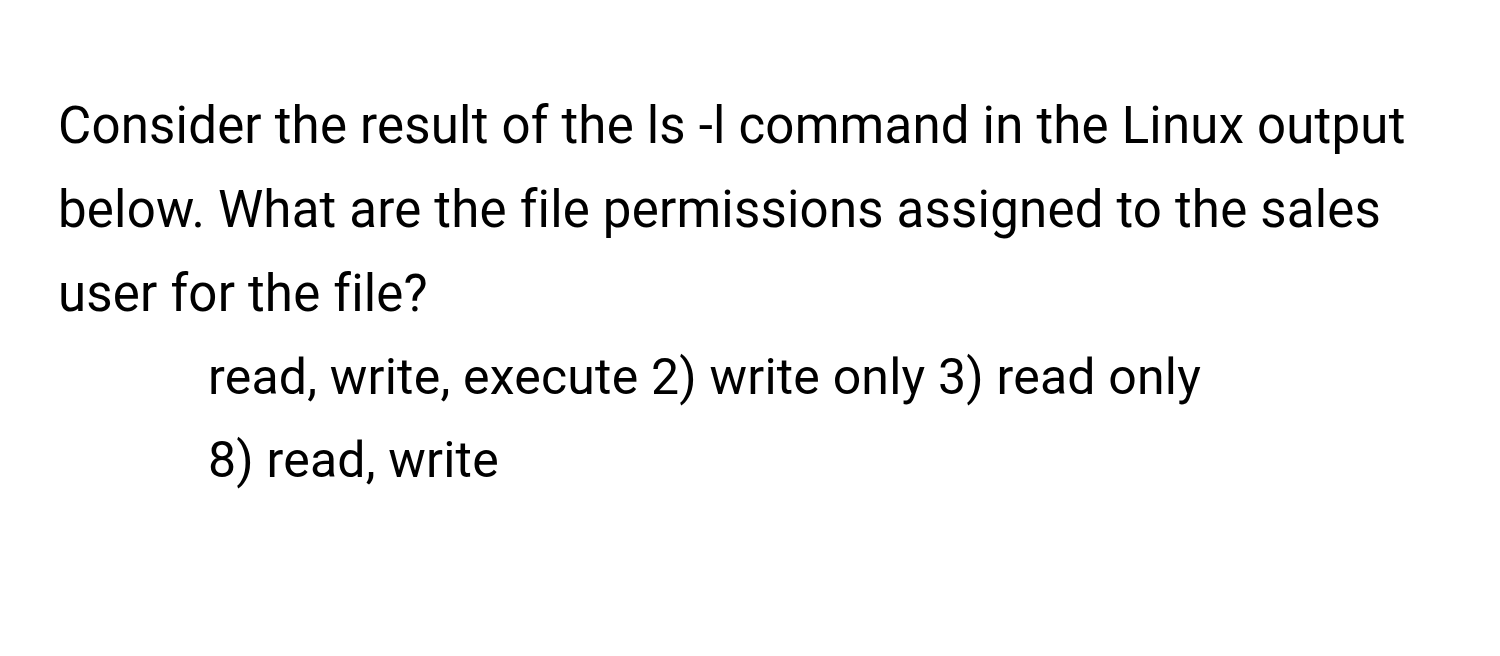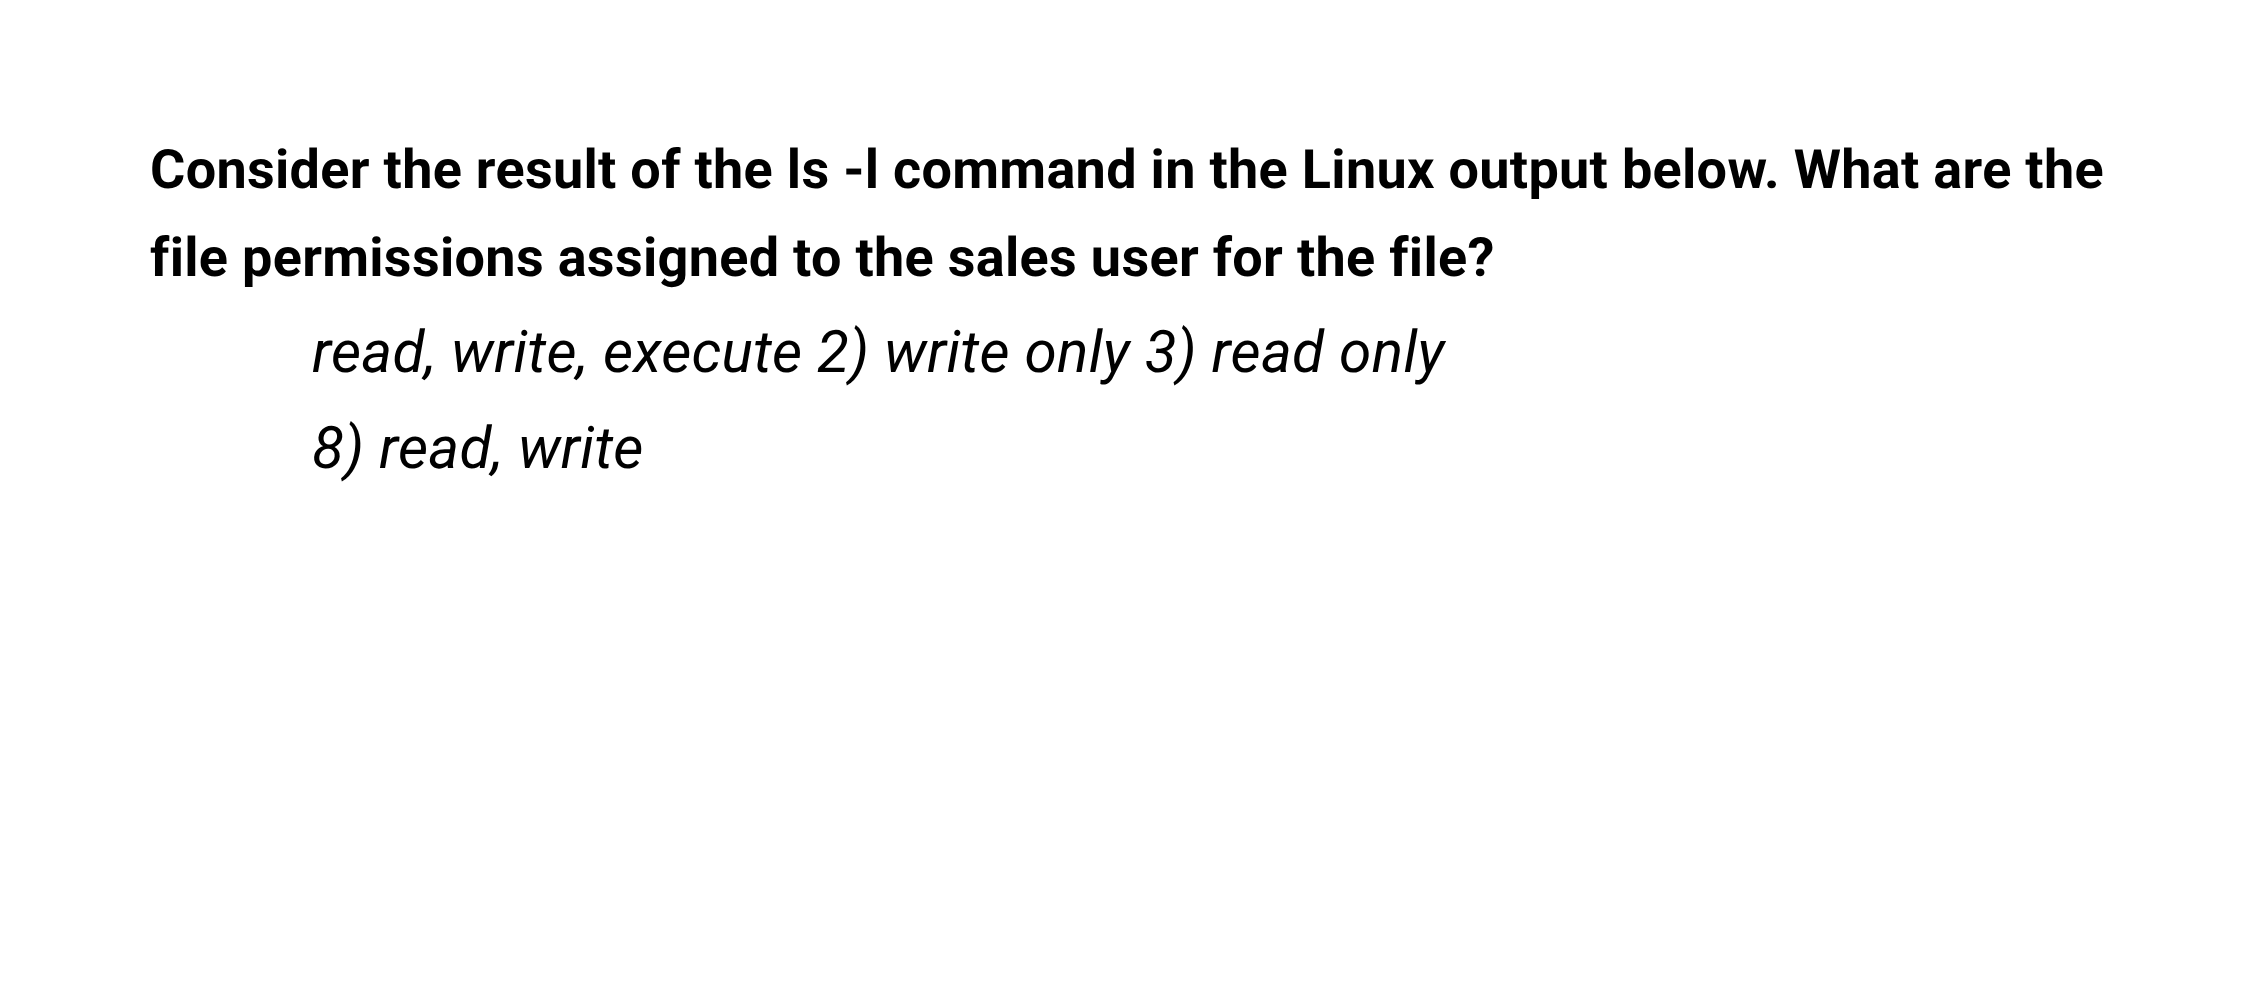--- a/index.html
+++ b/index.html
@@ -9,34 +9,32 @@
     }
     body {
       width: 1500px;
       height: 656px;
       background: #ffffff;
       font-family: -apple-system, BlinkMacSystemFont, "Segoe UI", Roboto, Helvetica, Arial, sans-serif;
       color: #000000;
       padding: 84px 58px 0 58px;
     }
     .question-text {
-      font-size: 36px;
+      font-size: 51px;
       line-height: 1.65;
-      font-weight: 700;
+      font-weight: 400;
       letter-spacing: 0.2px;
-      margin-left: 42px;
     }
     .options-text {
-      font-size: 39px;
+      font-size: 50px;
       line-height: 1.65;
       font-weight: 400;
       letter-spacing: 0.2px;
       padding-left: 150px;
       margin-top: 0;
-      font-style: italic;
     }
   </style>
 </head>
 <body>
 
 <div class="question-text">Consider the result of the ls -l command in the Linux output below. What are the file permissions assigned to the sales user for the file?</div>
 <div class="options-text">read, write, execute 2) write only 3) read only</div>
 <div class="options-text">8) read, write</div>
 
 </body></html>

